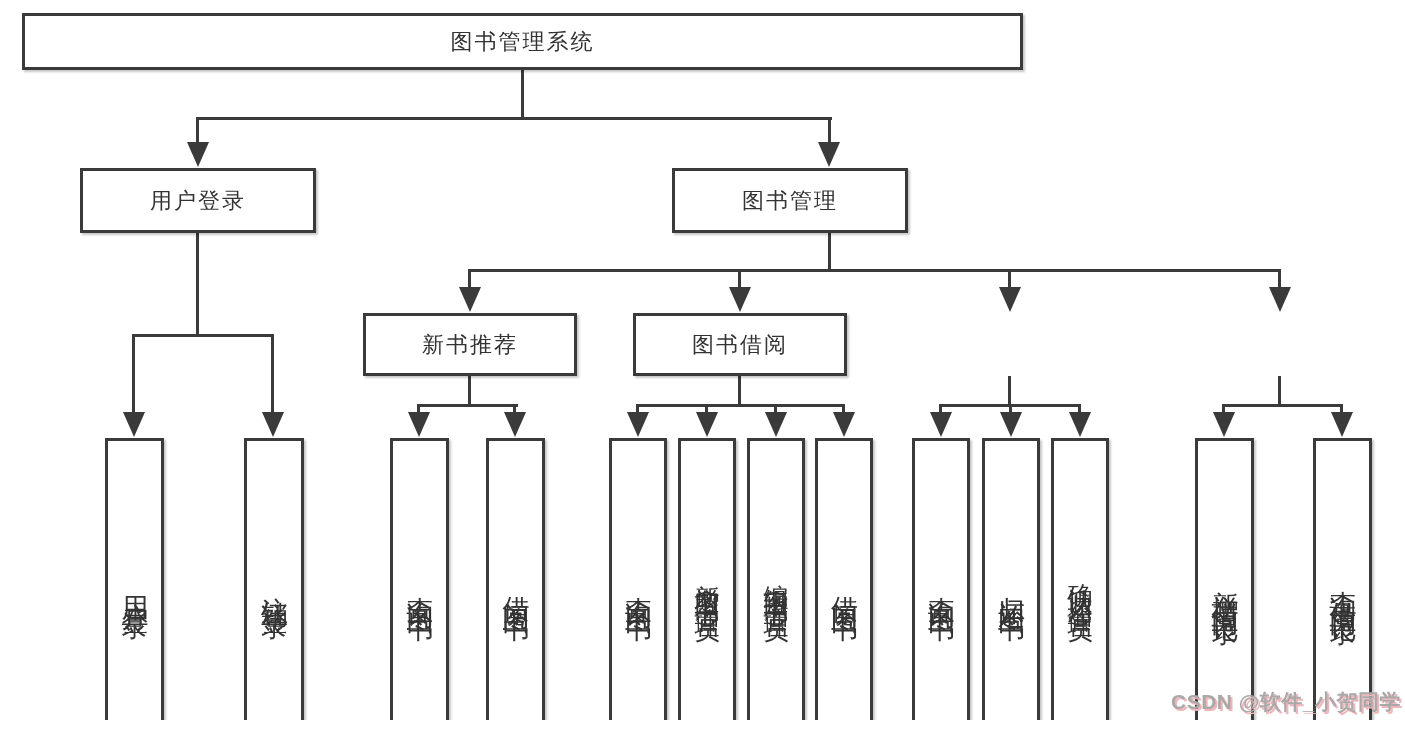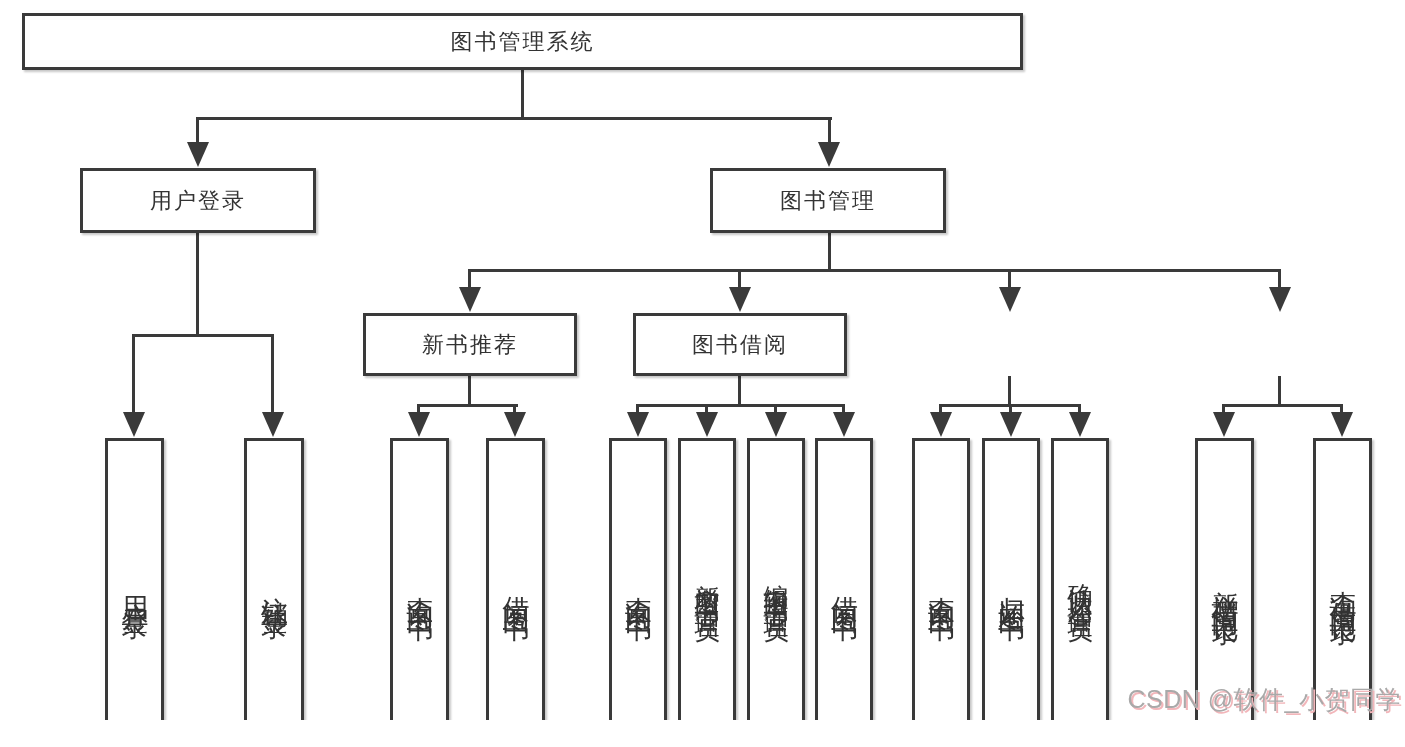--- a/index.html
+++ b/index.html
@@ -18,24 +18,25 @@
     font-size:27px;letter-spacing:6px;line-height:1;white-space:nowrap;
   }
   .leaf.tight span{font-size:25px;letter-spacing:5px;}
   .vl,.hl{position:absolute;background:var(--line,#3a3a3a);}
   .ar{
     position:absolute;width:0;height:0;
     border-left:11px solid transparent;border-right:11px solid transparent;
     border-top:25px solid var(--line,#3a3a3a);
   }
   .watermark{
-    position:absolute;right:4px;bottom:4px;font-size:25px;letter-spacing:0.5px;
+    position:absolute;right:4px;bottom:4px;font-size:21px;letter-spacing:0.5px;
     color:var(--watermark-text,#a9a9a9);
     text-shadow:2px 2px 0 var(--watermark-shadow,#f2b6ba);
     white-space:nowrap;
+    font-weight:bold;
   }
 </style>
 </head>
 <body>
 
 <div id="canvas">
 
   <div class="vl" style="left:521px;top:70px;width:3px;height:50px"></div>
   <div class="hl" style="left:196px;top:117px;width:636px;height:3px"></div>
   <div class="vl" style="left:196px;top:117px;width:3px;height:27px"></div>
@@ -95,21 +96,21 @@
   <div class="vl" style="left:1340px;top:404px;width:3px;height:10px"></div>
   <div class="ar" style="left:1331px;top:412px"></div>
 
   <div class="box" style="left:22px;top:13px;width:1001px;height:57px">
     <span>图书管理系统</span>
   </div>
 
   <div class="box" style="left:80px;top:168px;width:236px;height:65px">
     <span>用户登录</span>
   </div>
-  <div class="box" style="left:710px;top:168px;width:236px;height:65px">
+  <div class="box" style="left:672px;top:168px;width:236px;height:65px">
     <span>图书管理</span>
   </div>
 
   <div class="box" style="left:633px;top:313px;width:214px;height:63px">
     <span>图书借阅</span>
   </div>
   <div class="box" style="left:363px;top:313px;width:214px;height:63px">
     <span>新书推荐</span>
   </div>
 

